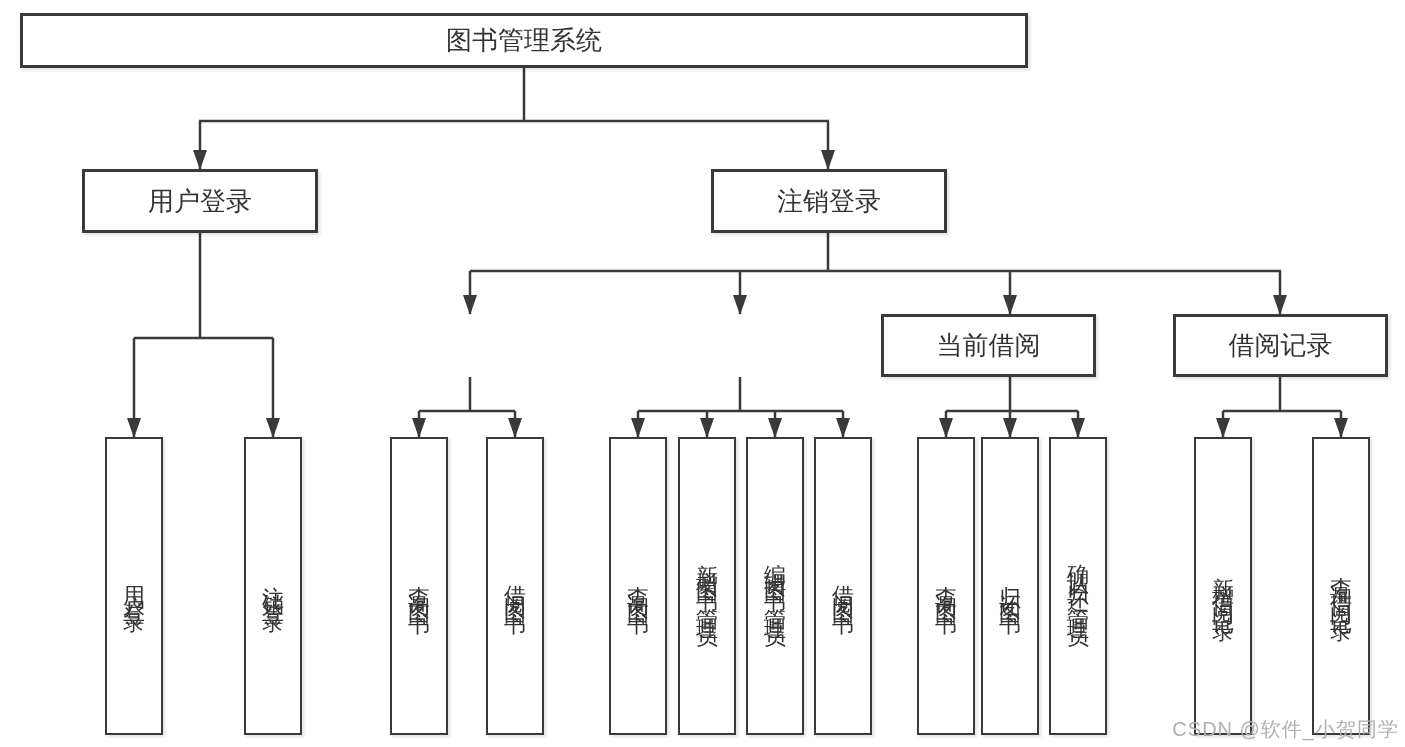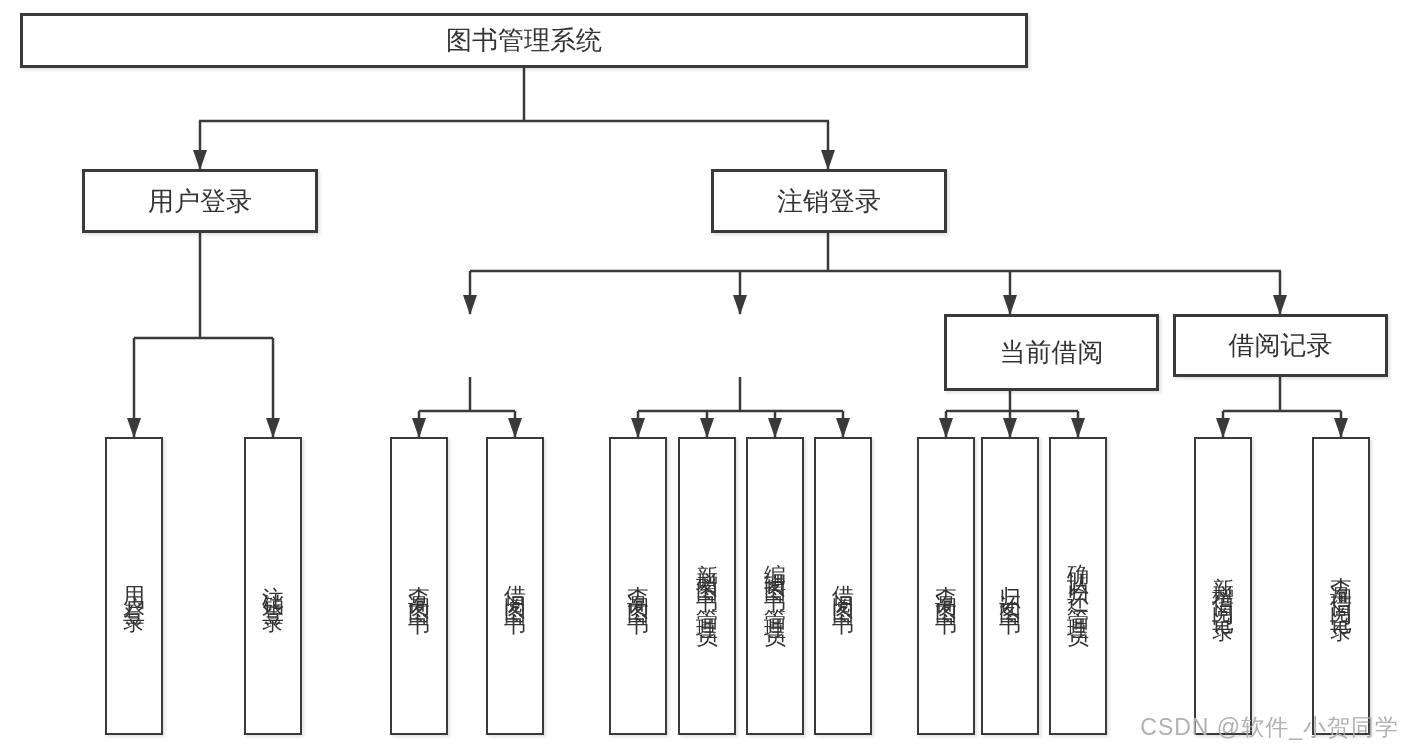--- a/index.html
+++ b/index.html
@@ -14,21 +14,21 @@
     font-size:26px;color:#333;box-shadow:2px 2px 3px rgba(0,0,0,0.12);
     white-space:nowrap;
   }
   .vbox{
     writing-mode:vertical-rl;text-orientation:mixed;
     font-size:22px;letter-spacing:9px;border-width:2.5px;
     white-space:normal;line-height:1;
   }
   .watermark{
     position:absolute;right:6px;bottom:4px;
-    font-size:23px;color:#b0b0b0;letter-spacing:1px;
+    font-size:20px;color:#b0b0b0;letter-spacing:1px;
   }
 </style>
 </head>
 <body>
 
 <div class="stage">
 
   <svg class="connectors" width="1405" height="747" viewBox="0 0 1405 747">
     <defs>
       <marker id="arrow" markerUnits="userSpaceOnUse" markerWidth="22" markerHeight="16" viewBox="0 0 22 16" refX="20" refY="8" orient="auto">
@@ -57,21 +57,21 @@
       <line x1="1223" y1="411" x2="1223" y2="437" marker-end="url(#arrow)"></line>
       <line x1="1341" y1="411" x2="1341" y2="437" marker-end="url(#arrow)"></line>
     </g>
   </svg>
 
   <div class="box" style="left:20px;top:13px;width:1008px;height:55px">图书管理系统</div>
 
   <div class="box" style="left:82px;top:169px;width:236px;height:64px">用户登录</div>
   <div class="box" style="left:711px;top:169px;width:236px;height:64px">注销登录</div>
 
-  <div class="box" style="left:944px;top:314px;width:215px;height:77px">当前借阅</div>
+  <div class="box" style="left:881px;top:314px;width:215px;height:63px">当前借阅</div>
   <div class="box" style="left:1173px;top:314px;width:215px;height:63px">借阅记录</div>
 
   <div class="box vbox" style="left:105px;top:437px;width:58px;height:298px">用户登录</div>
   <div class="box vbox" style="left:244px;top:437px;width:58px;height:298px">注销登录</div>
 
   <div class="box vbox" style="left:390px;top:437px;width:58px;height:298px">查询图书</div>
   <div class="box vbox" style="left:486px;top:437px;width:58px;height:298px">借阅图书</div>
 
   <div class="box vbox" style="left:609px;top:437px;width:58px;height:298px">查询图书</div>
   <div class="box vbox" style="left:678px;top:437px;width:58px;height:298px">新增图书（管理员）</div>

